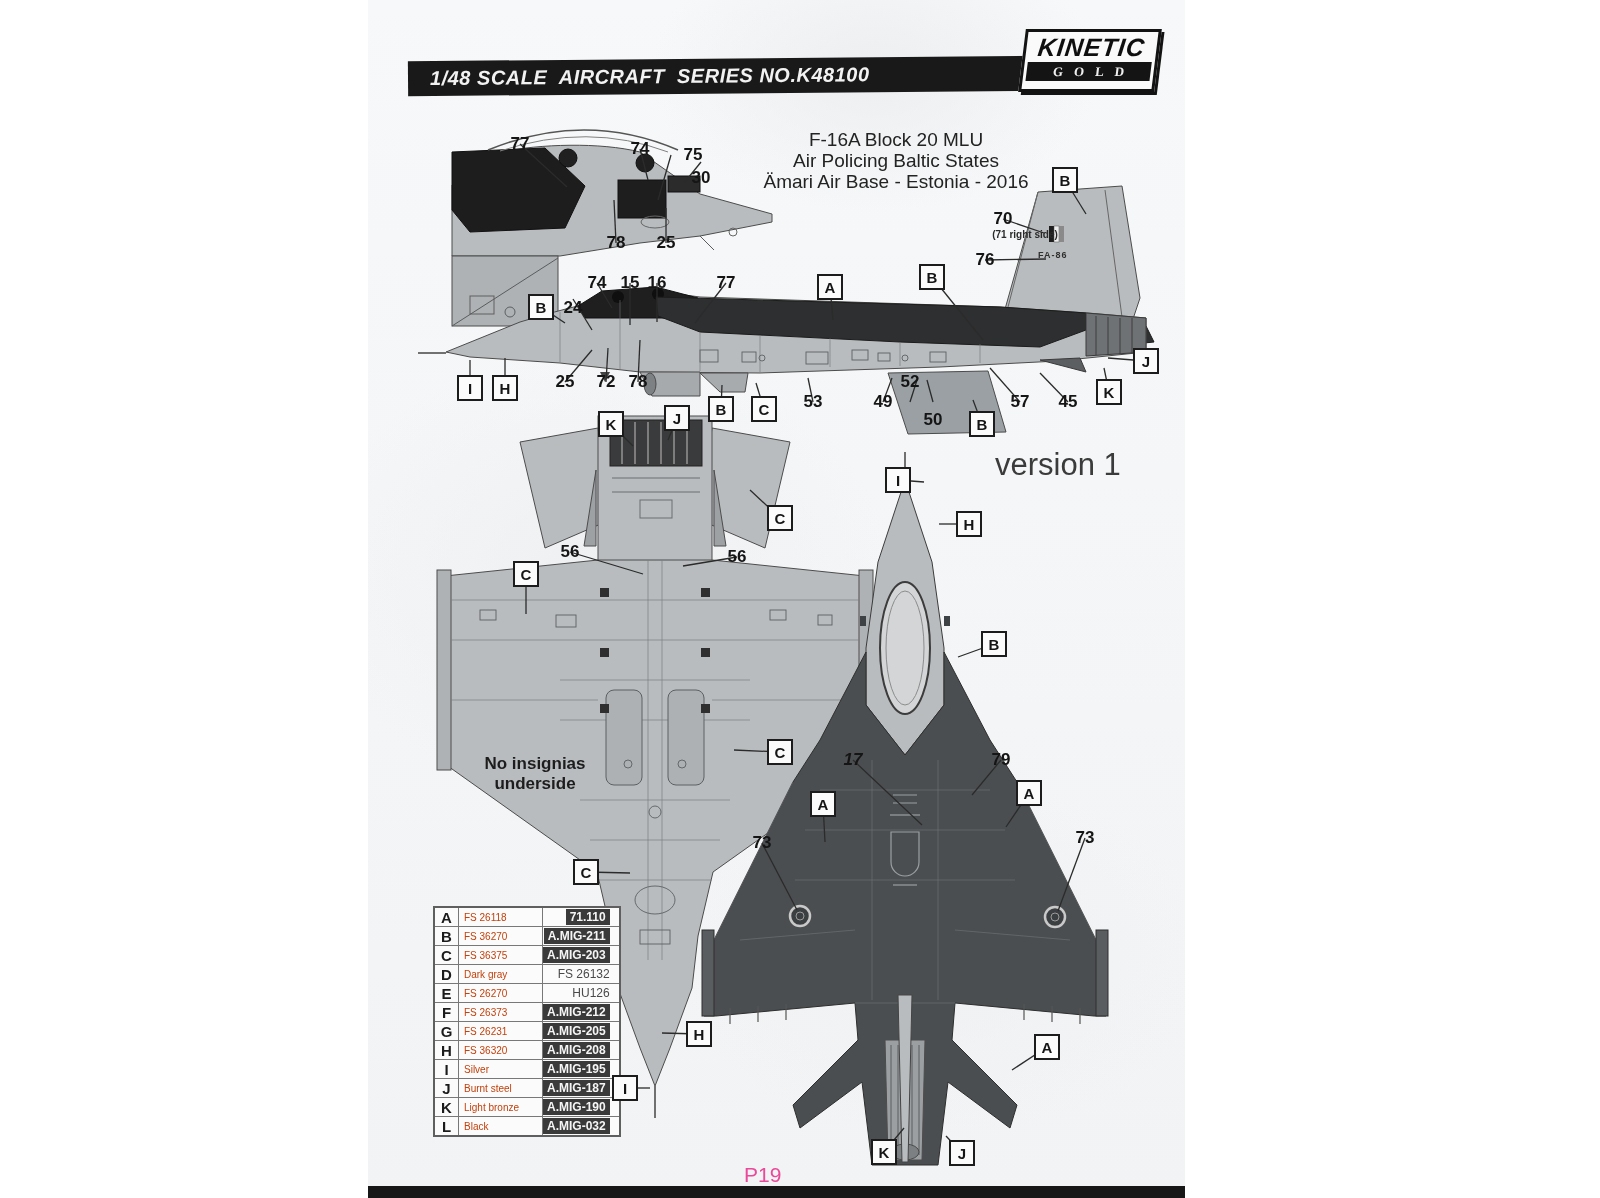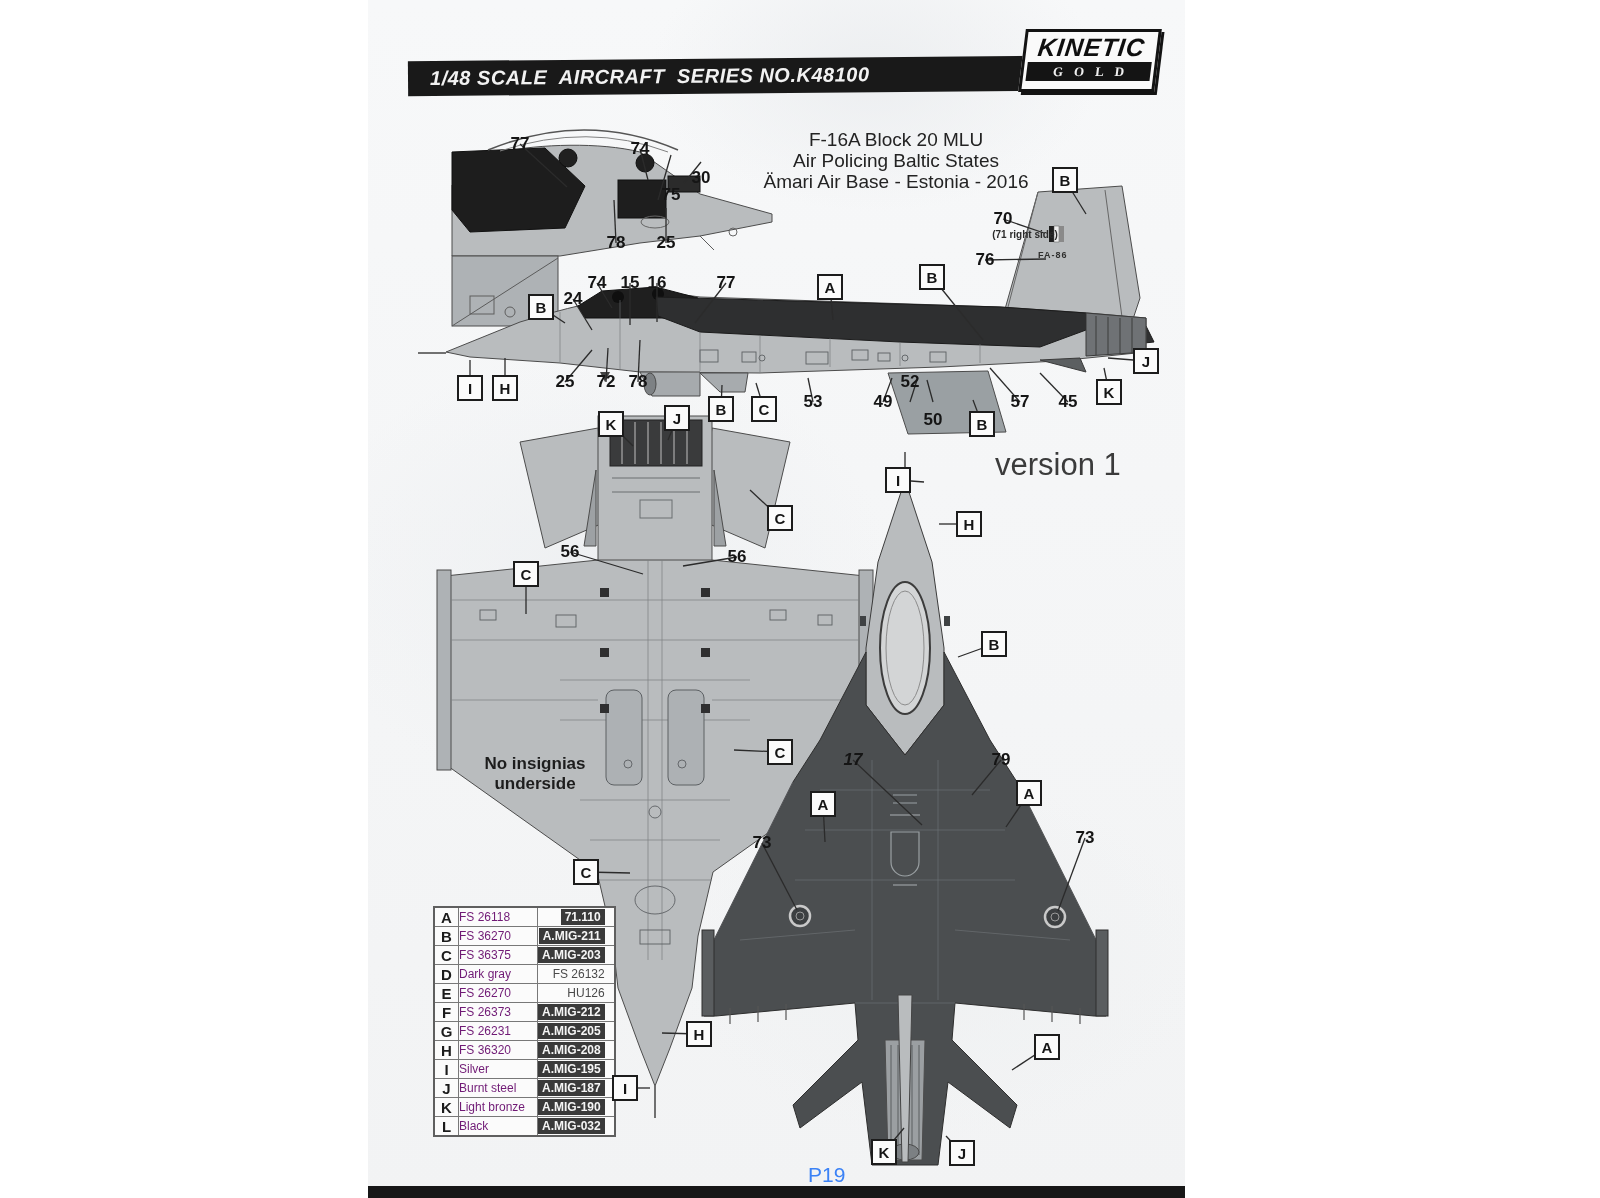--- a/index.html
+++ b/index.html
@@ -45,29 +45,29 @@
   }
   .version{position:absolute;left:995px;top:447px;font-size:31px;color:#3b3b3b;}
   .note{
     position:absolute;left:450px;top:754px;width:170px;text-align:center;
     font-weight:bold;font-size:17px;line-height:20px;color:#1d1d1d;
   }
   .tailcode{
     position:absolute;left:1038px;top:250px;font-size:9px;font-weight:bold;
     color:#30302f;letter-spacing:1px;
   }
-  .pageno{position:absolute;left:808px;top:1163px;font-size:21px;color:#3b82f6;}
+  .pageno{position:absolute;left:744px;top:1163px;font-size:21px;color:#ec4899;}
 
   .legend{
     position:absolute;left:433px;top:906px;border-collapse:collapse;
     background:#fbfbfb;border:2px solid #5f5f5f;
   }
   .legend td{border:1px solid #787878;height:18px;padding:0 0;}
   .legend .lt{width:23px;text-align:center;font-weight:bold;font-size:15px;color:#1b1b1b;}
-  .legend .nm{width:78px;font-size:12px;color:#701a75;}
+  .legend .nm{width:78px;font-size:10px;color:#c2410c;padding-left:5px;}
   .legend .cd{width:64px;text-align:right;font-size:12px;color:#4a4a4a;padding-right:9px;white-space:nowrap;}
   .badge{display:inline-block;background:#3a3a3a;color:#f5f5f5;font-weight:bold;font-size:12px;padding:1px 4px;}
 
   .co{position:absolute;transform:translate(-50%,-50%);color:#151515;z-index:5;}
   .co-num{font-weight:bold;font-size:17px;}
   .co-small{font-size:10px;font-weight:bold;white-space:nowrap;color:#2a2a2a;}
   .co-box{
     width:22px;height:22px;background:#fbfbfb;border:2px solid #1c1c1c;
     display:flex;align-items:center;justify-content:center;
     font-weight:bold;font-size:15px;box-sizing:content-box;
@@ -297,30 +297,30 @@
     <line x1="762" y1="843" x2="797" y2="910" stroke="#2b2b2b" stroke-width="1.3"></line>
     <line x1="1085" y1="838" x2="1058" y2="911" stroke="#2b2b2b" stroke-width="1.3"></line>
     <line x1="1047" y1="1047" x2="1012" y2="1070" stroke="#2b2b2b" stroke-width="1.3"></line>
     <line x1="884" y1="1152" x2="904" y2="1128" stroke="#2b2b2b" stroke-width="1.3"></line>
     <line x1="962" y1="1153" x2="946" y2="1136" stroke="#2b2b2b" stroke-width="1.3"></line>
   </svg>
 
 <div id="callout-layer">
     <div class="co co-num" style="left: 520px; top: 144px;">77</div>
     <div class="co co-num" style="left: 640px; top: 149px;">74</div>
-    <div class="co co-num" style="left: 671px; top: 155px; margin-top: 40px;">75</div>
+    <div class="co co-num" style="left: 693px; top: 155px;">75</div>
     <div class="co co-num" style="left: 701px; top: 162px; margin-top: 16px;">30</div>
     <div class="co co-num" style="left: 616px; top: 243px;">78</div>
     <div class="co co-num" style="left: 666px; top: 243px;">25</div>
     <div class="co co-box" style="left: 1065px; top: 180px;">B</div>
     <div class="co co-num" style="left: 1003px; top: 219px;">70</div>
     <div class="co co-small" style="left: 988px; top: 234px; margin-left: 37px;">(71 right side)</div>
     <div class="co co-num" style="left: 985px; top: 260px;">76</div>
     <div class="co co-box" style="left: 541px; top: 307px;">B</div>
-    <div class="co co-num" style="left: 573px; top: 299px; text-align: right;">24</div>
+    <div class="co co-num" style="left: 573px; top: 308px; text-align: right;">24</div>
     <div class="co co-num" style="left: 597px; top: 283px;">74</div>
     <div class="co co-num" style="left: 630px; top: 283px;">15</div>
     <div class="co co-num" style="left: 657px; top: 283px;">16</div>
     <div class="co co-num" style="left: 726px; top: 283px;">77</div>
     <div class="co co-box" style="left: 470px; top: 388px;">I</div>
     <div class="co co-box" style="left: 505px; top: 388px;">H</div>
     <div class="co co-num" style="left: 565px; top: 382px;">25</div>
     <div class="co co-num" style="left: 606px; top: 382px;">72</div>
     <div class="co co-num" style="left: 638px; top: 382px;">78</div>
     <div class="co co-box" style="left: 830px; top: 287px;">A</div>

